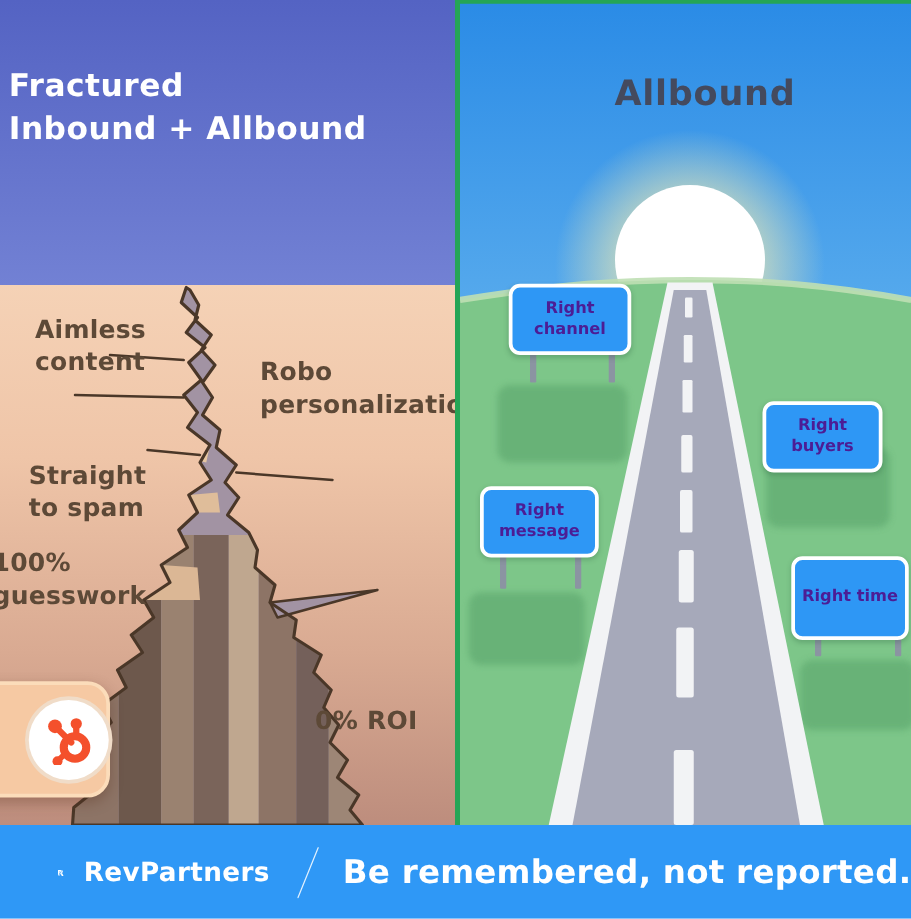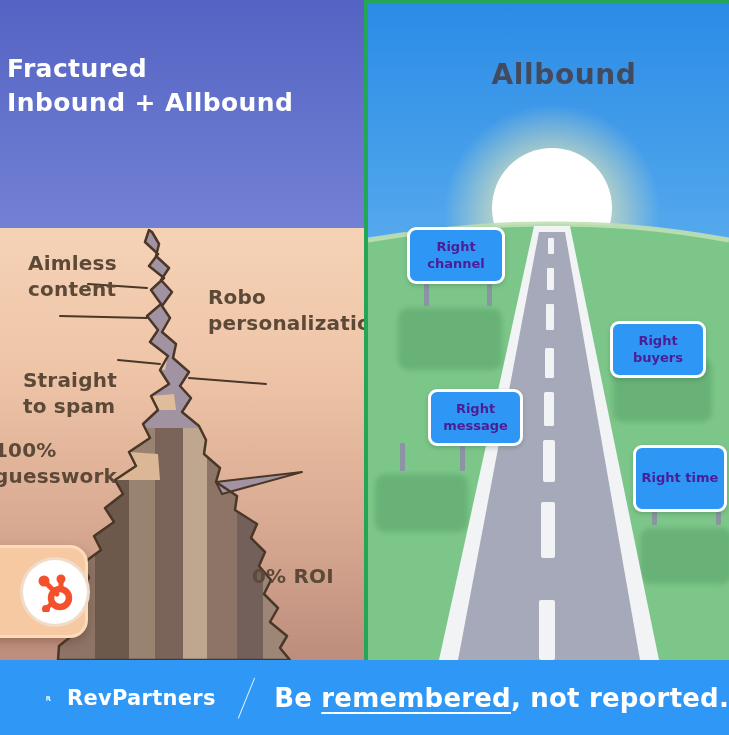--- a/index.html
+++ b/index.html
@@ -59,34 +59,34 @@
   }
   .scene-svg{position:absolute;left:0;top:0;}
   .sign{
     position:absolute;background:#2e97f5;border:3px solid #ffffff;border-radius:9px;
     box-sizing:border-box;color:#4c1d95;font-weight:700;font-size:13px;line-height:1.25;
     display:flex;align-items:center;justify-content:center;text-align:center;
     box-shadow:0 2px 4px rgba(30,80,50,.25);padding:1px 3px;
   }
   .sign-channel{left:39px;top:227px;width:98px;height:57px;}
   .sign-buyers{left:242px;top:277px;width:96px;height:57px;margin-top:44px;}
-  .sign-message{left:16px;top:389px;width:95px;height:57px;margin-left:44px;}
+  .sign-message{left:16px;top:389px;width:95px;height:57px;}
   .sign-time{left:265px;top:445px;width:94px;height:67px;}
   
   .footer{
     position:absolute;left:0;top:660px;width:729px;height:75px;background:#2f98f6;
     display:flex;align-items:center;padding-left:46px;box-sizing:border-box;color:#fff;
   }
   .brand{margin-left:16px;font-size:21px;font-weight:700;letter-spacing:.3px;}
   .slash{
     margin-left:30px;margin-right:28px;width:3px;height:44px;border-radius:2px;
     background:rgba(255,255,255,.85);transform:rotate(22deg);
   }
   .tagline{font-size:26px;font-weight:700;letter-spacing:.2px;white-space:nowrap;}
-  .tagline .em{text-decoration:underline;text-decoration-thickness:2px;text-underline-offset:5px;}
+  .tagline .em{text-decoration-thickness:2px;text-underline-offset:5px;}
 </style>
 </head>
 <body>
 
 <div class="canvas">
 
   <div class="panel-left">
     <div class="left-title">
       <div>Fractured</div>
       <div>Inbound + Allbound</div>

